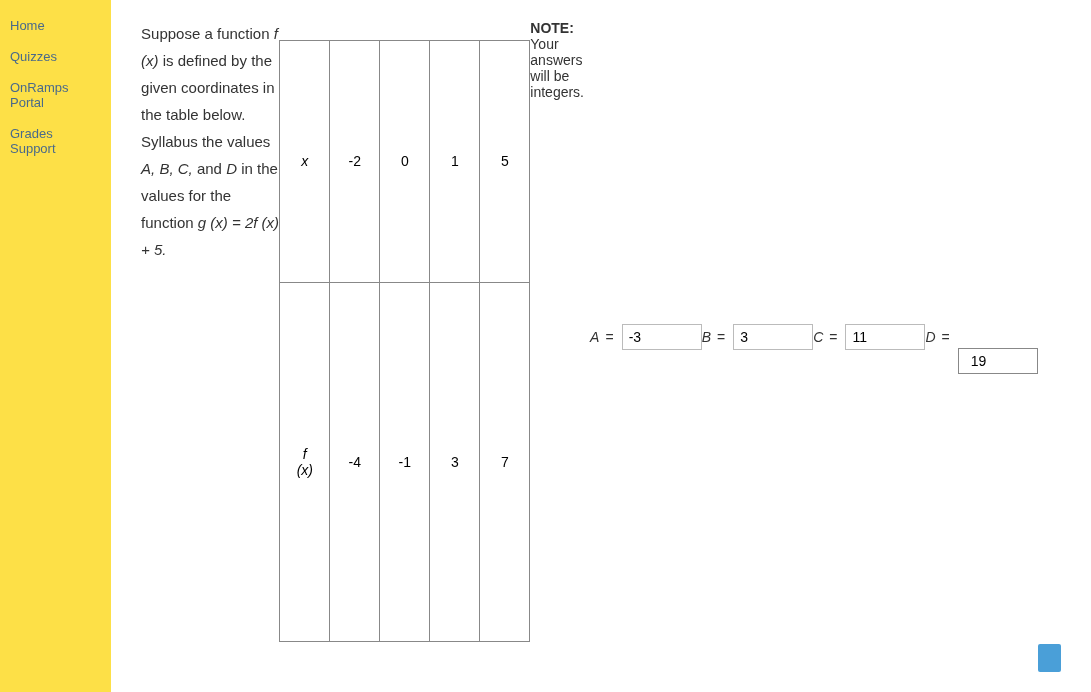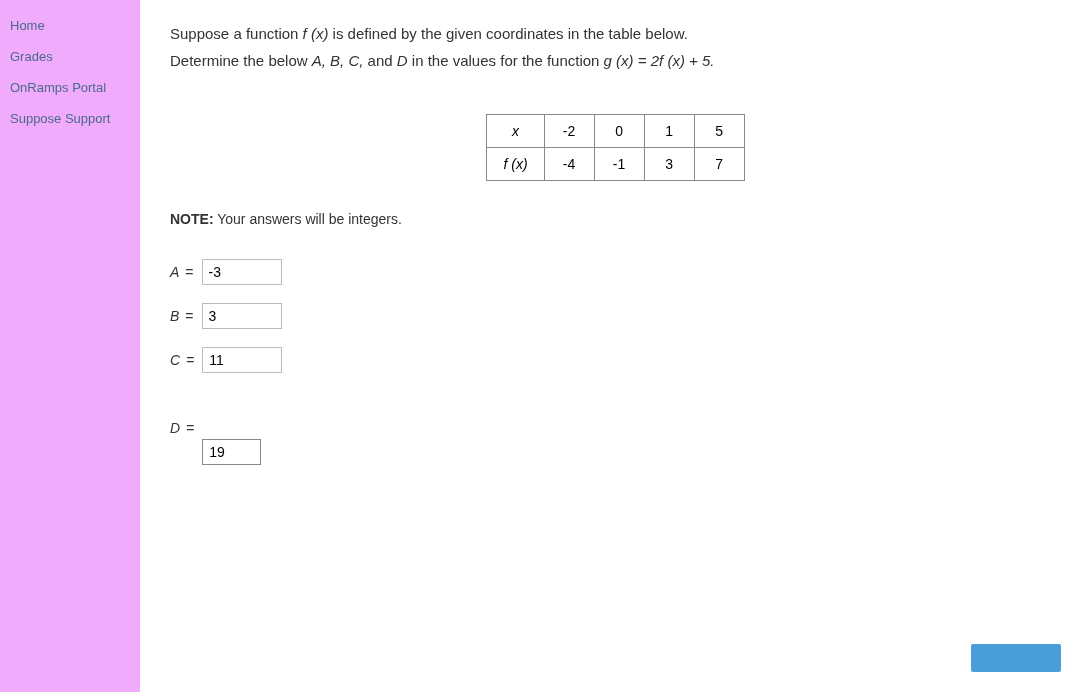--- a/index.html
+++ b/index.html
@@ -1,49 +1,49 @@
 <!DOCTYPE html>
 <html><head>
   <meta charset="utf-8">
   <style>
     * { box-sizing: border-box; margin: 0; padding: 0; }
     body { font-family: Arial, sans-serif; background: #f5f5f5; width: 1091px; height: 692px; display: flex; overflow: hidden; }
-    .sidebar { width: 140px; background: #f0abfc; padding: 10px 5px; }
+    .sidebar { width: 140px; background: #fde047; padding: 10px 5px; }
     .nav-item { color: #4a6a8a; font-size: 13px; padding: 8px 5px; cursor: pointer; }
-    .main { flex: 1; background: #fff; padding: 20px 30px; display: flex; flex-direction: column; }
+    .main { flex: 1; background: #fff; padding: 20px 30px; display: flex; flex-direction: row; }
     .problem-text { color: #333; font-size: 15px; line-height: 1.8; margin-bottom: 20px; }
     .math-var { font-style: italic; }
     .table-wrap { display: flex; justify-content: center; margin: 20px 0 30px 0; }
     table { border-collapse: collapse; }
     td { border: 1px solid #888; padding: 8px 16px; text-align: center; font-size: 14px; min-width: 50px; }
     td.header { font-style: italic; }
     .note { color: #333; font-size: 14px; margin-bottom: 32px; }
     .note-label { font-weight: bold; }
     .answer-row { display: flex; align-items: center; margin-bottom: 18px; font-size: 14px; color: #333; }
     .answer-label { font-style: italic; margin-right: 6px; }
     .answer-eq { margin-right: 8px; }
     .answer-input { width: 80px; padding: 4px 6px; border: 1px solid #bbb; font-size: 14px; }
-    .answer-input-box { width: 59px; padding: 4px 6px; border: 1px solid #888; font-size: 14px; background: #fff; margin-top: 48px; }
+    .answer-input-box { width: 80px; padding: 4px 12px; border: 1px solid #888; font-size: 14px; background: #fff; margin-top: 48px; }
     .spacer { flex: 1; }
     .footer-btn { align-self: flex-end; width: 90px; height: 28px; background: #4a9fd8; border-radius: 2px; margin-top: 20px; }
   </style>
 </head>
 <body>
 
 <div class="sidebar">
   <div class="nav-item">Home</div>
-  <div class="nav-item">Grades</div>
+  <div class="nav-item">Quizzes</div>
   <div class="nav-item">OnRamps Portal</div>
-  <div class="nav-item">Suppose Support</div>
+  <div class="nav-item">Grades Support</div>
 </div>
 
 <div class="main">
   <div class="problem-text">
     <span>Suppose a function </span><span class="math-var">f (x)</span><span> is defined by the given coordinates in the table below.</span><br>
-    <span>Determine the below </span><span class="math-var">A, B, C,</span><span> and </span><span class="math-var">D</span><span> in the values for the function </span><span class="math-var">g (x) = 2f (x) + 5.</span>
+    <span>Syllabus the values </span><span class="math-var">A, B, C,</span><span> and </span><span class="math-var">D</span><span> in the values for the function </span><span class="math-var">g (x) = 2f (x) + 5.</span>
   </div>
 
   <div class="table-wrap">
     <table>
       <tbody>
           <tr>
         <td class="header">x</td>
         <td>-2</td>
         <td>0</td>
         <td>1</td>

